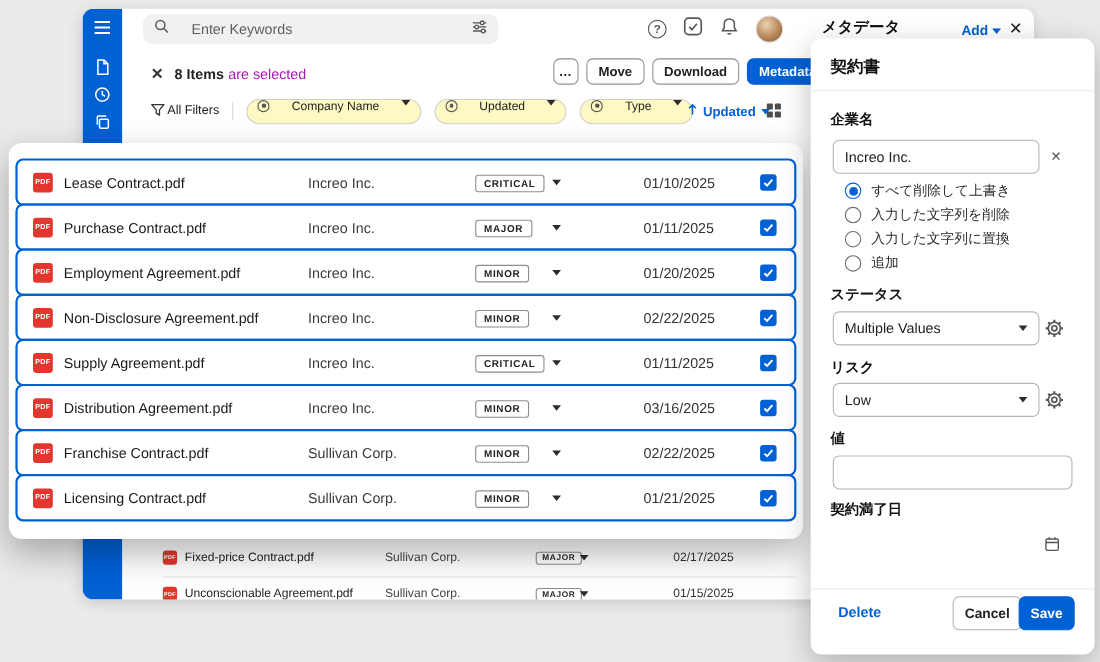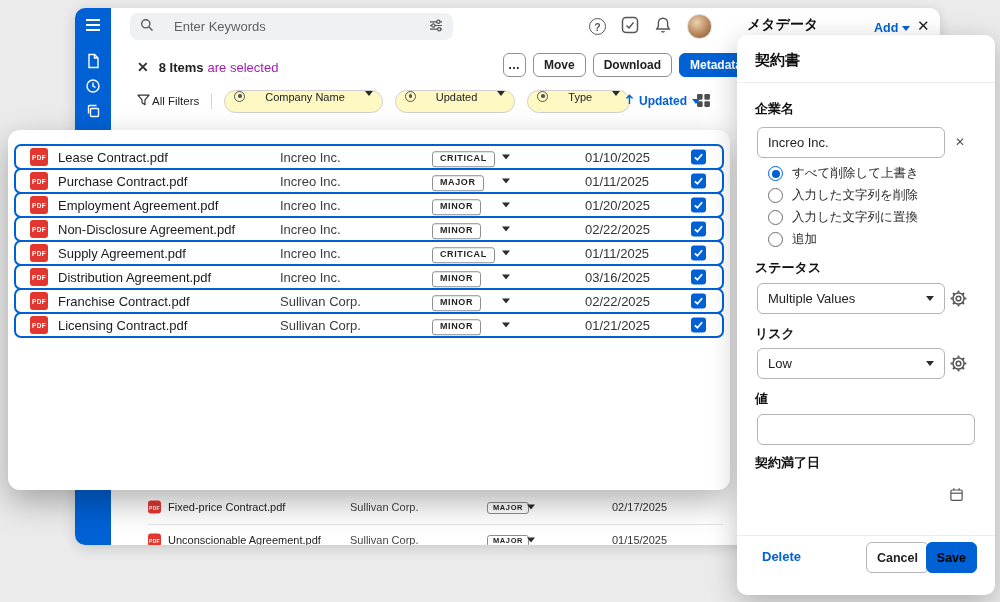--- a/index.html
+++ b/index.html
@@ -60,21 +60,21 @@
 
   
   .bg-row{position:absolute;left:0;width:100%;height:16px;font-size:11px;color:#222}
   .bg-row>span{position:absolute;top:50%;transform:translateY(-50%)}
   .bgr-pdf{left:73px}.bgr-name{left:93px}.bgr-company{left:275px;color:#444}
   .bgr-badge{left:412px}.bgr-caret{left:452px}.bgr-date{left:537px;color:#333}
   .bg-div{position:absolute;left:73px;top:516px;width:575px;height:1px;background:#e4e4e4}
 
   
   .overlay-card{position:absolute;left:8px;top:130px;width:722px;height:360px;background:#fff;border-radius:12px;box-shadow:0 12px 32px rgba(0,0,0,.3);padding:14px 6px;z-index:5}
-  .sel-row{position:relative;height:26px;border:2px solid #0061d5;border-radius:7px;background:#fff;cursor:pointer}
+  .sel-row{position:relative;height:43px;border:2px solid #0061d5;border-radius:7px;background:#fff;cursor:pointer}
   .sel-row + .sel-row{margin-top:-2px}
   .sel-row>span{position:absolute;top:50%;transform:translateY(-50%)}
   .c-pdf{left:14px}.c-name{left:42px;font-size:13px;color:#1a1a1a}.c-company{left:264px;font-size:13px;color:#3c3c3c}
   .c-badge{left:416px}.c-caret{left:486px}.c-date{left:569px;font-size:13px;color:#333}.c-check{left:675px}
 
   
   .meta-panel{position:absolute;left:737px;top:35px;width:258px;height:560px;background:#fff;border-radius:10px;box-shadow:0 8px 28px rgba(0,0,0,.25);z-index:6}
   .mp-title{position:absolute;left:18px;top:16px;font-size:15px;font-weight:700;color:#111}
   .mp-div{position:absolute;left:0;width:100%;height:1px;background:#ececec}
   .mp-label{position:absolute;left:18px;font-size:13px;font-weight:700;color:#111}
@@ -85,21 +85,21 @@
   .mp-sideicon{position:absolute;left:213px;cursor:pointer}
   .mp-clearx{position:absolute;left:215px;top:99px;width:16px;height:16px;display:flex;align-items:center;justify-content:center;font-size:12px;color:#555;cursor:pointer}
   .mp-radio-row{position:absolute;left:31px;display:flex;align-items:center;gap:9px;font-size:12.5px;color:#2a2a2a;cursor:pointer}
   .radio{width:15px;height:15px;border:1.5px solid #6f6f6f;border-radius:50%;background:#fff;position:relative;flex:none}
   .radio.on{border-color:#0061d5}
   .radio.on::after{content:"";position:absolute;left:2.5px;top:2.5px;right:2.5px;bottom:2.5px;background:#0061d5;border-radius:50%}
   .mp-cal{position:absolute;left:212px;top:452px;cursor:pointer}
   .mp-delete{position:absolute;left:25px;top:514px;font-size:13px;font-weight:700;color:#0061d5;cursor:pointer}
   .mp-btn{position:absolute;top:507px;height:31px;display:inline-flex;align-items:center;padding:0 10px;border-radius:6px;font-size:12.5px;font-weight:700;cursor:pointer}
   .mp-cancel{right:66px;border:1px solid #b5b5b5;background:#fff;color:#222}
-  .mp-save{right:18px;background:#0061d5;border:1px solid #0061d5;color:#000000}
+  .mp-save{right:18px;background:#0061d5;border:1px solid #0061d5;color:#ffffff}
 </style>
 </head>
 <body>
 
 <div class="stage">
 
   <div class="app-window">
 
     <div class="sidebar">
       <div class="sb-icon" style="top:10px">

